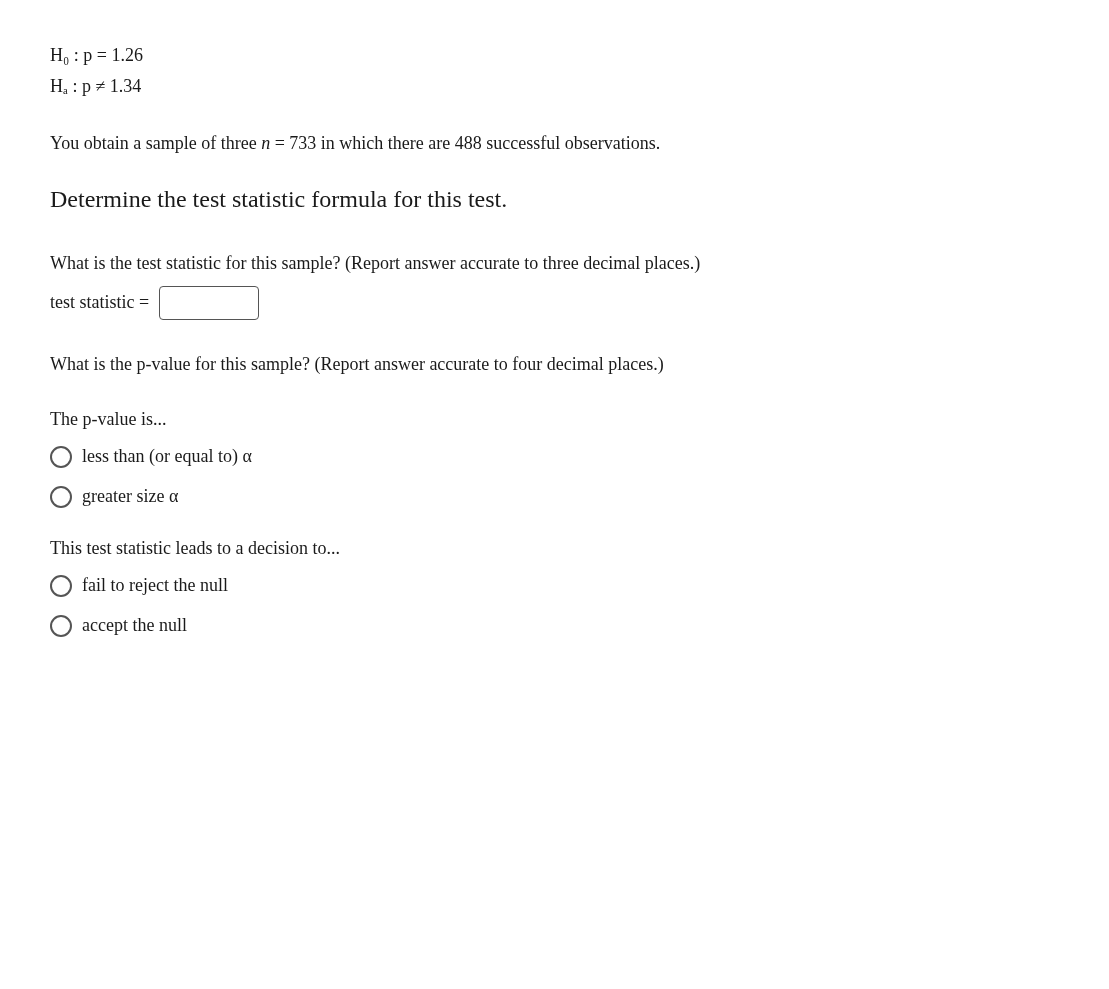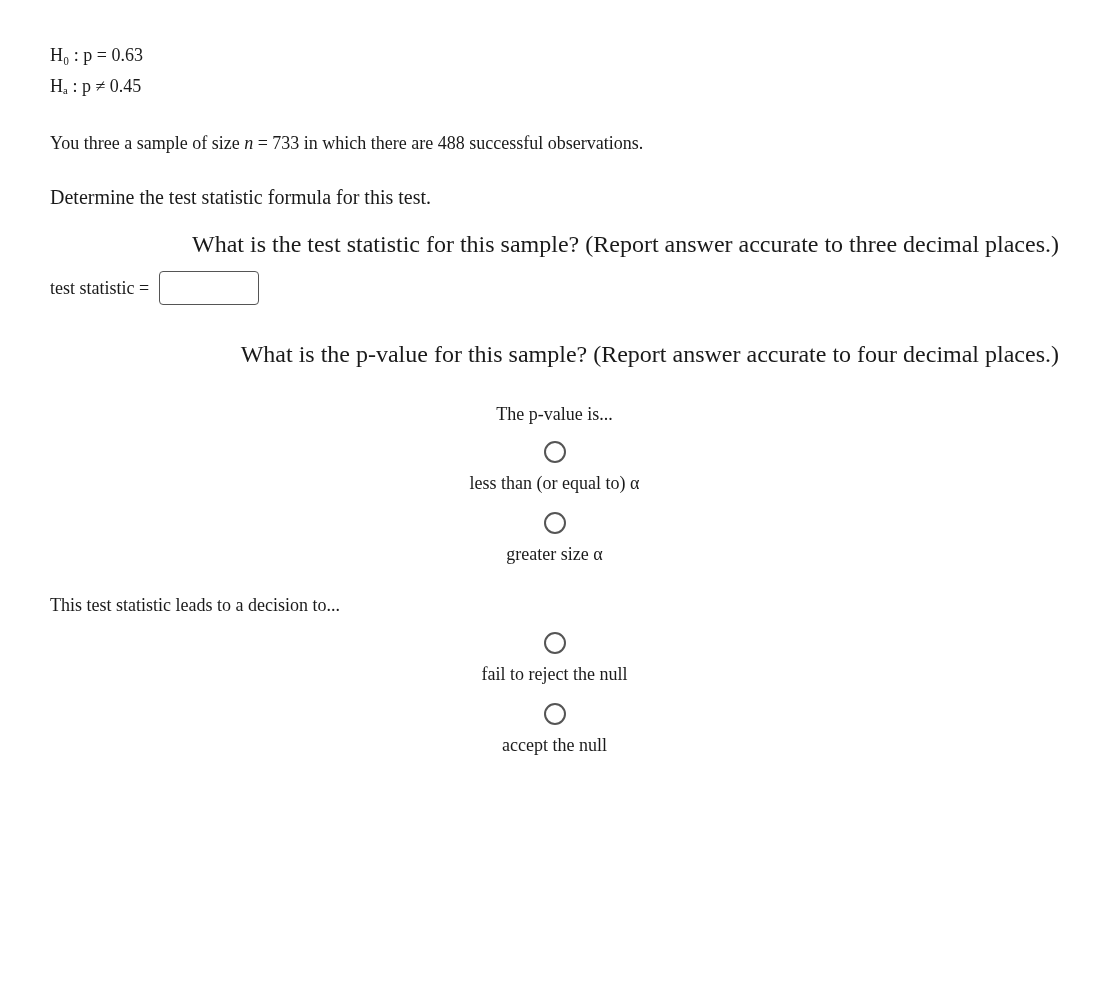--- a/index.html
+++ b/index.html
@@ -28,34 +28,33 @@
       font-size: 18px;
     }
 
     .sample-info {
       margin-bottom: 28px;
       font-size: 18px;
       line-height: 1.6;
     }
 
     .determine-section {
-      margin-bottom: 16px;
-      font-size: 20px;
+      margin-bottom: 36px;
+      font-size: 24px;
       font-family: Liberation Serif, serif;
     }
 
     .question-block {
       margin-bottom: 30px;
     }
 
     .question-text {
-      font-size: 24px;
+      font-size: 18px;
       margin-bottom: 8px;
       line-height: 1.6;
-      text-align: right;
     }
 
     .input-row {
       display: flex;
       align-items: center;
       gap: 10px;
       font-size: 18px;
     }
 
     .answer-input {
@@ -63,36 +62,34 @@
       border-radius: 4px;
       width: 100px;
       height: 34px;
       padding: 4px 8px;
       font-size: 16px;
       font-family: inherit;
     }
 
     .pvalue-section {
       margin-bottom: 30px;
-      text-align: center;
     }
 
     .pvalue-is-text {
       font-size: 18px;
       margin-bottom: 16px;
     }
 
     .radio-option {
       display: flex;
       align-items: center;
       gap: 10px;
       margin-bottom: 18px;
       font-size: 18px;
       cursor: pointer;
-      flex-direction: column;
     }
 
     .radio-circle {
       width: 22px;
       height: 22px;
       border: 2px solid #555;
       border-radius: 50%;
       flex-shrink: 0;
       background: white;
       cursor: pointer;
@@ -104,26 +101,26 @@
 
     .decision-text {
       font-size: 18px;
       margin-bottom: 16px;
     }
   </style>
 </head>
 <body>
 
 <div class="hypotheses-block">
-  <span class="hypothesis-line">H₀ : p = 0.63</span>
-  <span class="hypothesis-line">Hₐ : p ≠ 0.45</span>
+  <span class="hypothesis-line">H₀ : p = 1.26</span>
+  <span class="hypothesis-line">Hₐ : p ≠ 1.34</span>
 </div>
 
 <div class="sample-info">
-  <span>You three a sample of size </span><span style="font-style:italic;">n</span><span> = 733 in which there are 488 successful observations.</span>
+  <span>You obtain a sample of three </span><span style="font-style:italic;">n</span><span> = 733 in which there are 488 successful observations.</span>
 </div>
 
 <div class="determine-section">
   <span>Determine the test statistic formula for this test.</span>
 </div>
 
 <div class="question-block">
   <div class="question-text">What is the test statistic for this sample? (Report answer accurate to three decimal places.)</div>
   <div class="input-row">
     <span>test statistic&nbsp;=</span>

